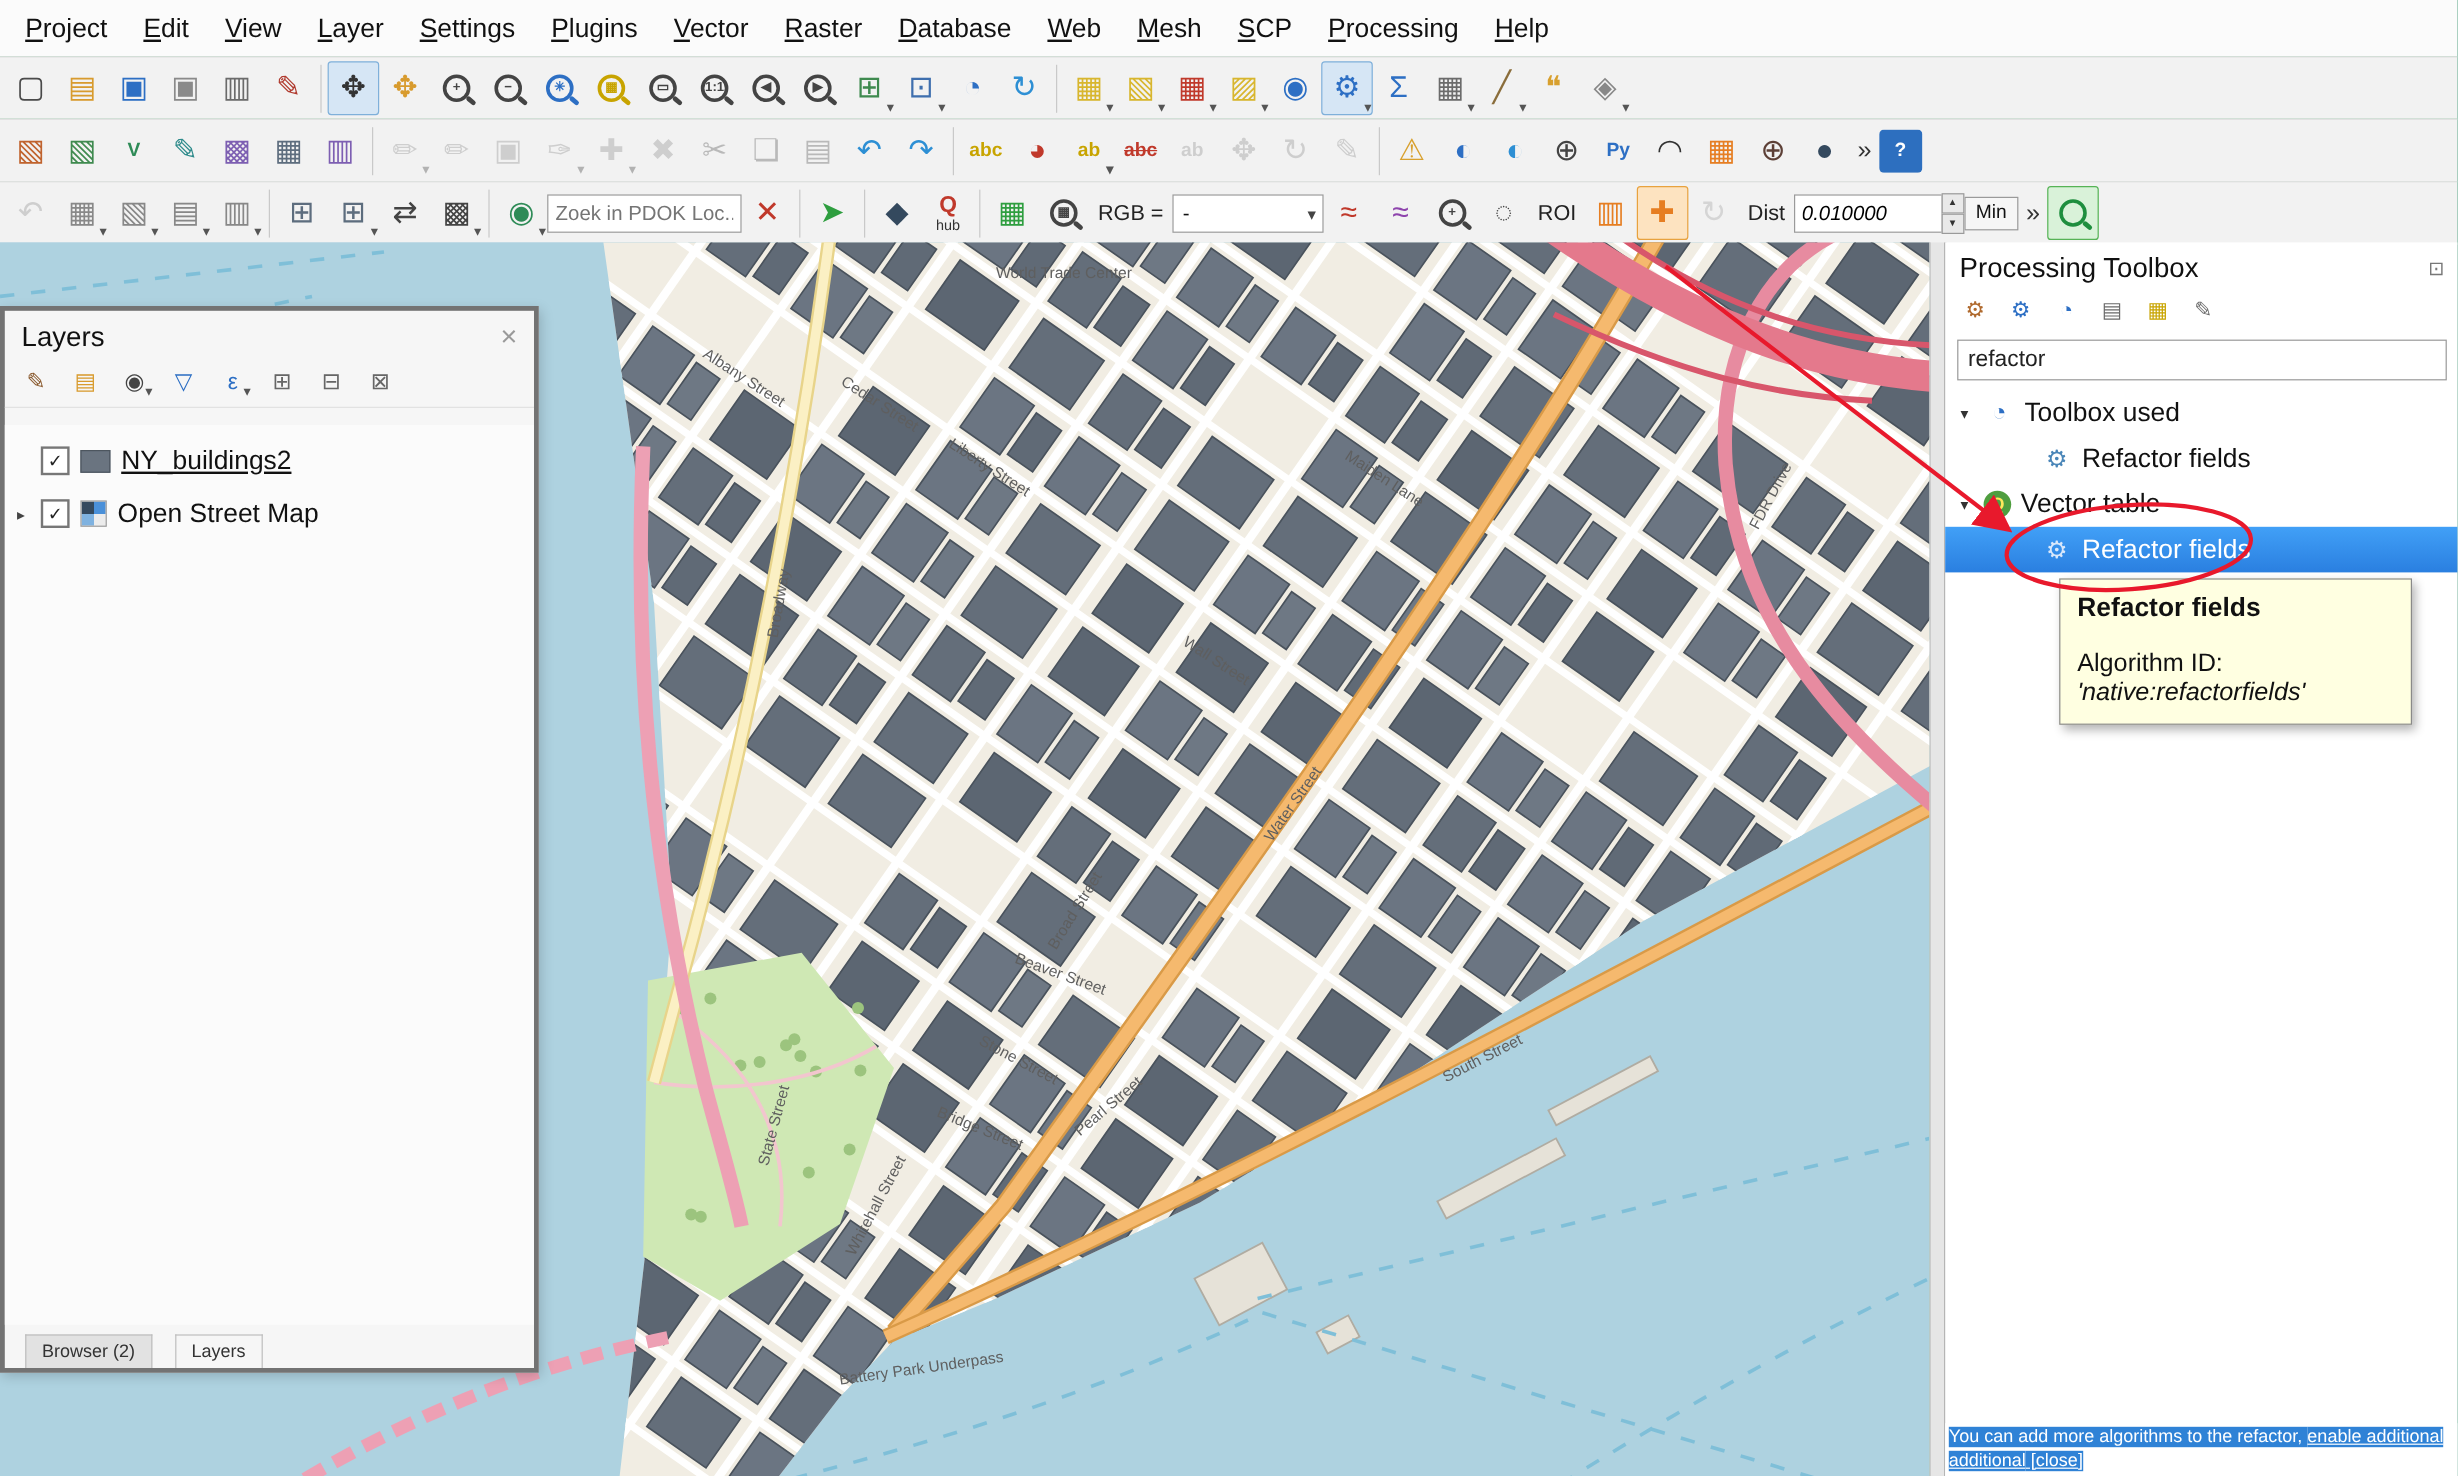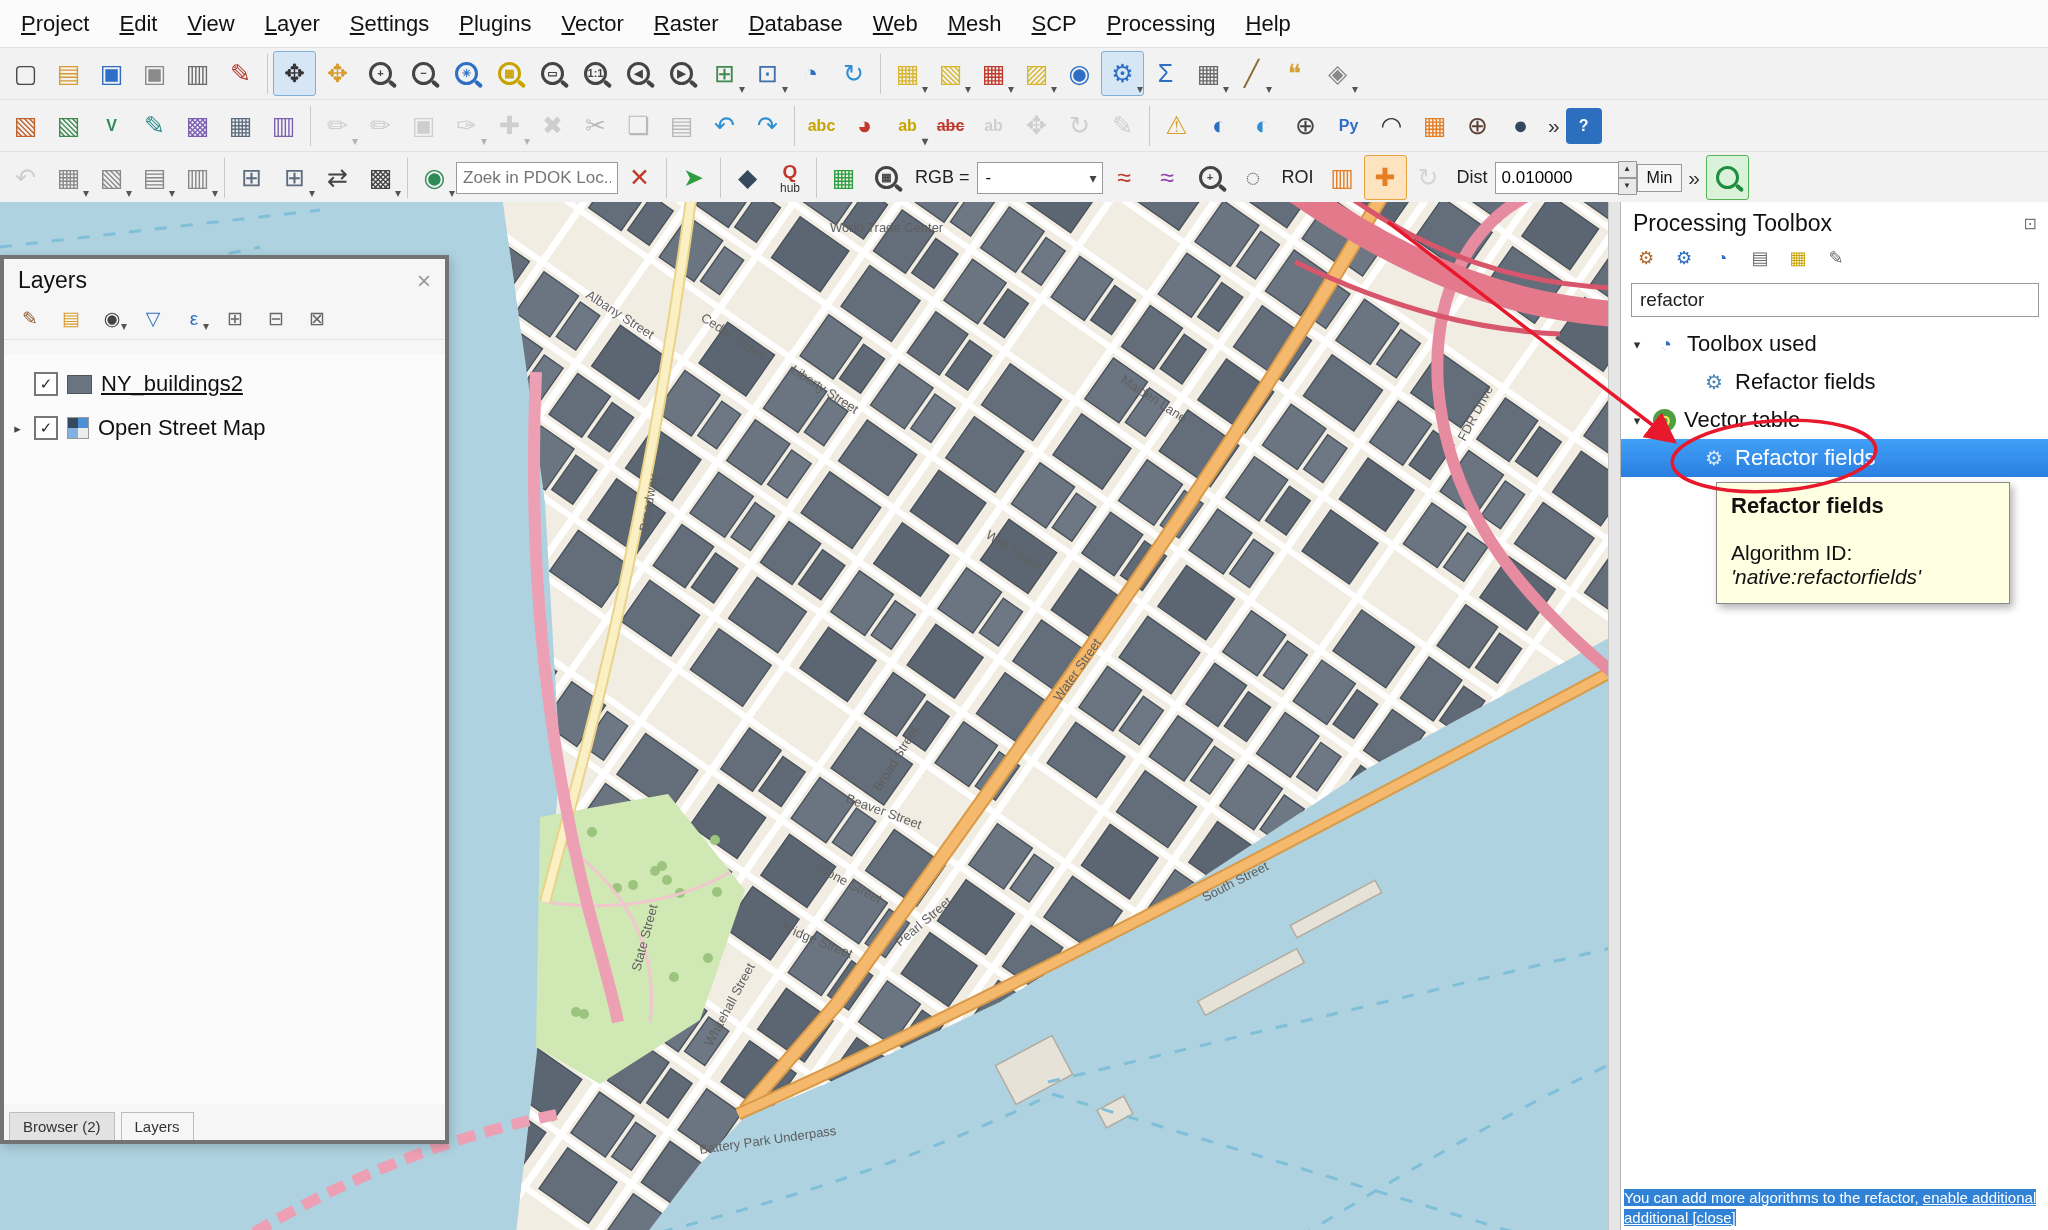--- a/index.html
+++ b/index.html
@@ -59,21 +59,21 @@
   .lp-tools .tbi{width:30px;height:28px;font-size:19px}
   .lp-list{position:absolute;top:95px;bottom:36px;left:0;right:0;background:#fbfbfb;padding:8px 6px}
   .lp-row{display:flex;align-items:center;gap:9px;height:44px;font-size:22px}
   .expander{width:15px;font-size:13px;color:#444;text-align:center}
   .cbx{width:20px;height:20px;border:2px solid #777;background:#fff;display:flex;align-items:center;
        justify-content:center;font-size:15px;color:#222;flex:none}
   .swatch{width:23px;height:17px;border:1px solid #4d565f;flex:none}
   .osm-ico{width:20px;height:20px;flex:none;
        background:conic-gradient(#4a90d9 0 25%,#ececec 0 50%,#7fb2e0 0 75%,#34495e 0);border:1px solid #999}
   .layer-label.active-layer{text-decoration:underline}
-  .lp-tabs{position:absolute;bottom:0;left:0;display:flex;gap:6px;padding:0 5px}
+  .lp-tabs{position:absolute;bottom:0;left:12px;display:flex;gap:19px;padding:0 5px}
   .lp-tab{font-size:15px;padding:5px 13px;background:#e2e2e2;border:1px solid #bdbdbd;border-bottom:none;color:#333}
   .lp-tab.active{background:#f6f6f6}
 
   
   .proc-panel{position:absolute;left:1620px;top:202px;width:428px;height:1028px;background:#fff;
        border-left:1px solid #b5b5b5;z-index:10}
   .pp-header{display:flex;justify-content:space-between;align-items:center;font-size:23px;padding:8px 12px 0}
   .pp-float{color:#777;font-size:16px}
   .pp-tools{display:flex;gap:8px;padding:7px 10px 2px}
   .pp-tools .tbi{width:28px;height:26px;font-size:18px}
@@ -251,21 +251,21 @@
       <div class="tbi" style="color: rgb(68, 68, 68);">
         <span class="mag">+</span>
       </div>
       <div class="tbi" style="color: rgb(68, 68, 68);">◌</div>
       <span class="tb-label">ROI</span>
       <div class="tbi" style="color: rgb(230, 126, 34);">▥</div>
       <div class="tbi hl-or" style="color: rgb(230, 126, 34);">✚</div>
       <div class="tbi dis" style="color: rgb(170, 170, 170);">↻</div>
       <span class="tb-label">Dist</span>
       <div class="spinwrap">
-        <input class="tb-input" value="0.010000" style="width: 110px;">
+        <input class="tb-input" value="0.010000" style="width: 110px; font-style: italic;">
         <div class="spin">
           <span>▲</span>
           <span>▼</span>
         </div>
       </div>
       <div class="tb-box">Min</div>
       <span class="ov">»</span>
       <div class="tbi hl-gr" style="color: rgb(30, 142, 62);">
         <span class="mag"></span>
       </div>

